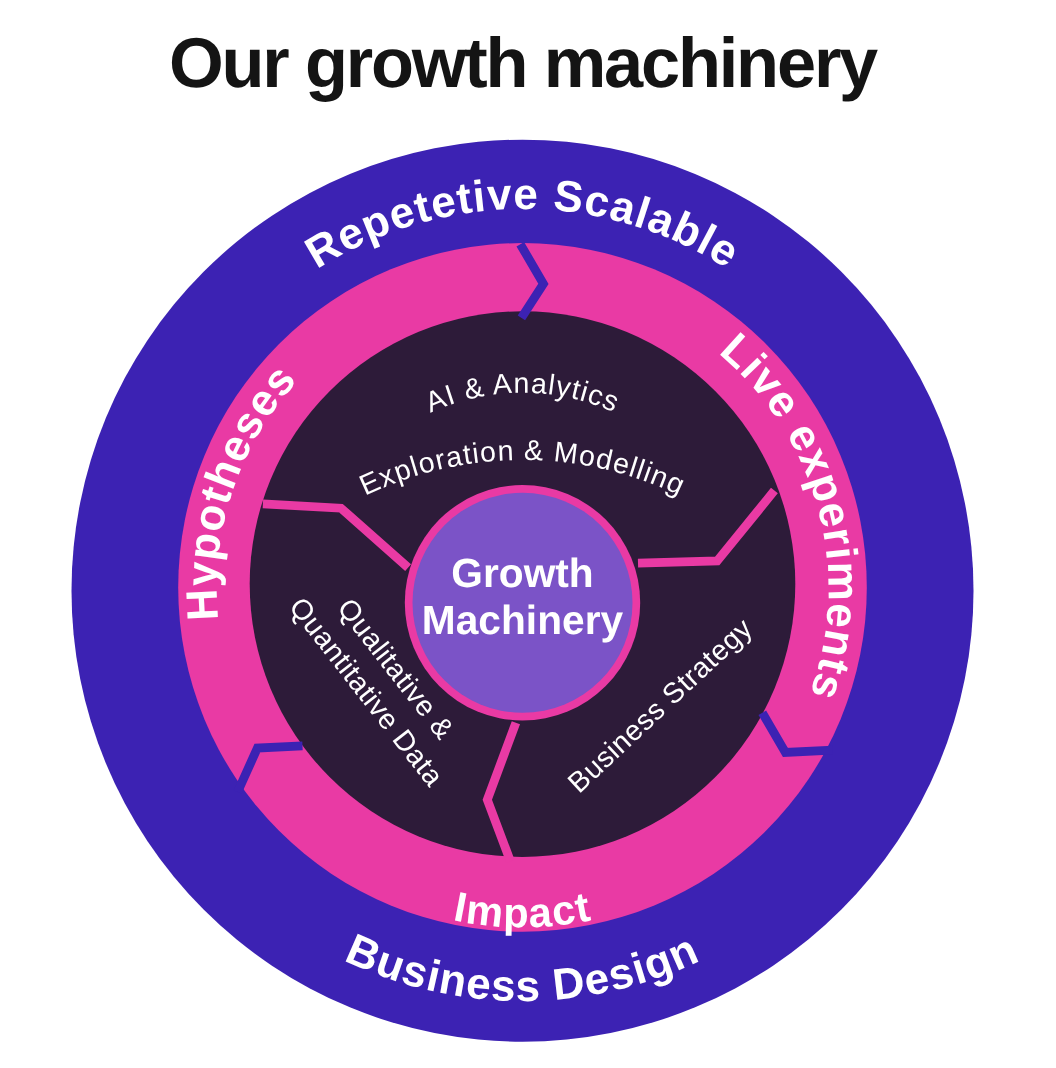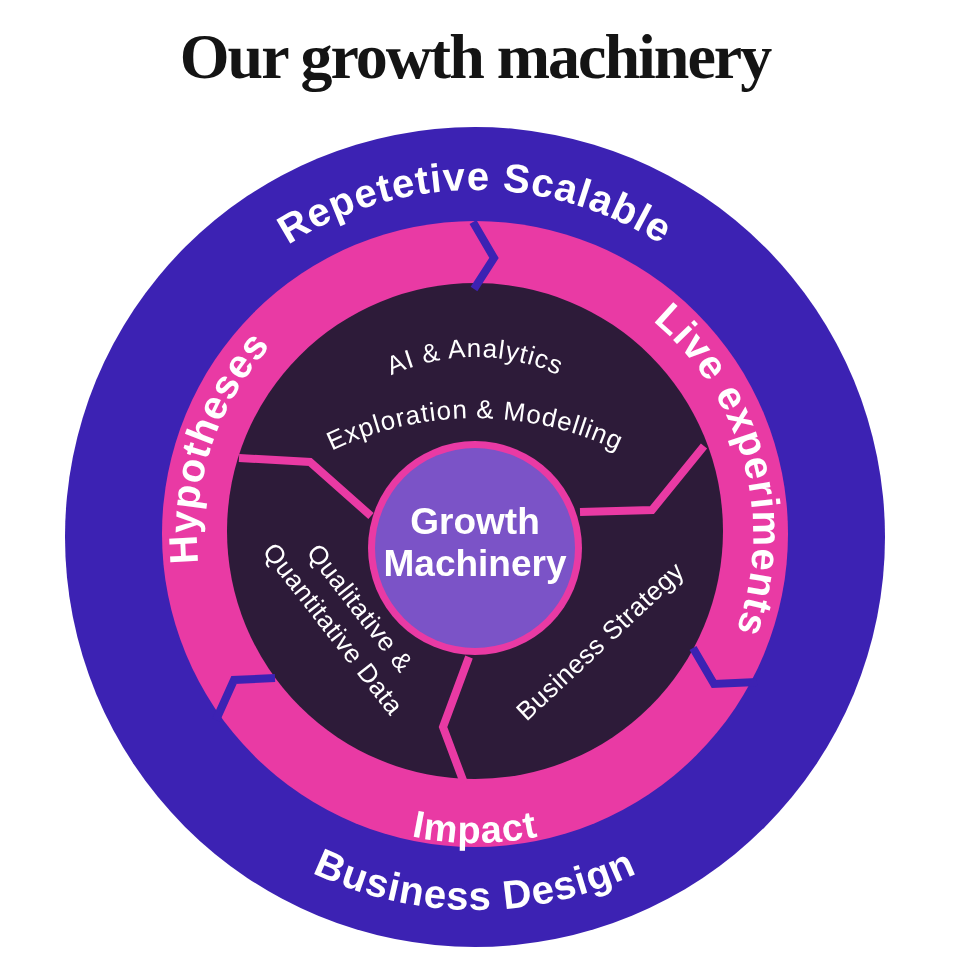--- a/index.html
+++ b/index.html
@@ -16,21 +16,21 @@
     width: 960px;
     height: 971px;
     background: #ffffff;
   }
   .diagram-title {
     position: absolute;
     top: 22px;
     left: 0;
     width: 950px;
     text-align: center;
-    font-family: Liberation Serif, serif;
+    font-family: Liberation Sans, sans-serif;
     font-weight: 600;
     font-size: 64px;
     letter-spacing: -2px;
     color: #141414;
     line-height: 1.1;
   }
   svg.diagram {
     position: absolute;
     left: 0;
     top: 0;

